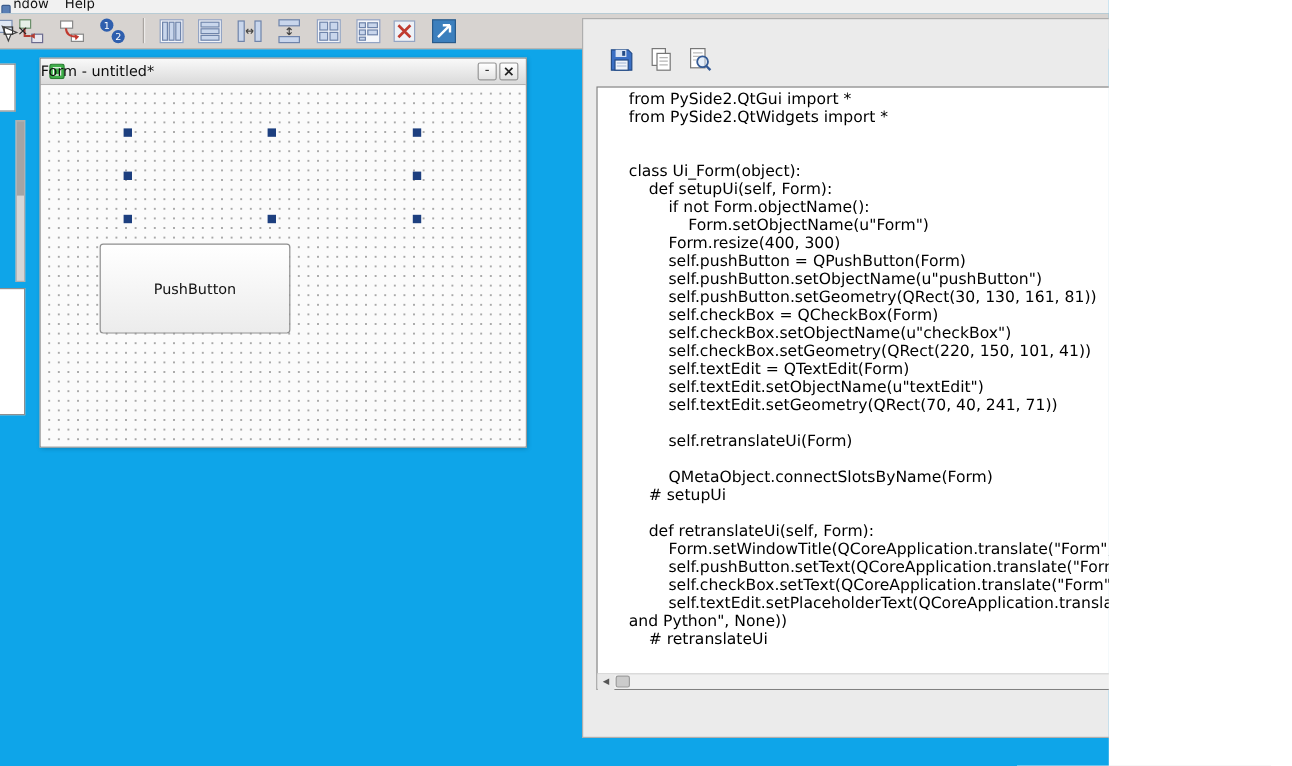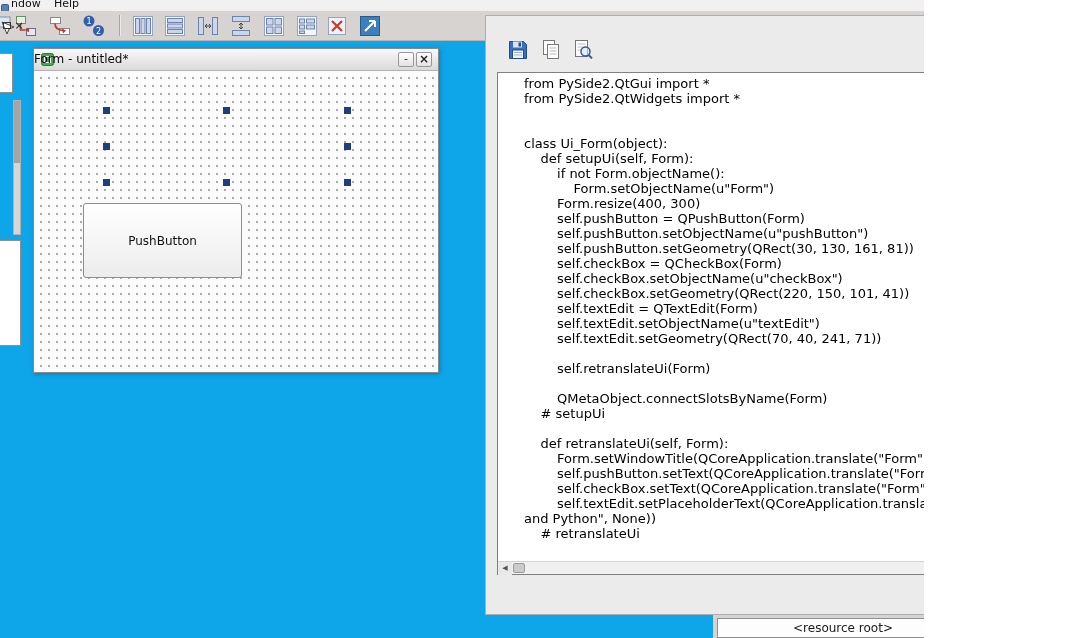--- a/index.html
+++ b/index.html
@@ -296,18 +296,14 @@
       <span style="display:inline-flex">
         <svg width="15" height="15">
             <circle cx="7.5" cy="7.5" r="7" fill="#d5483f" stroke="#a23028"></circle>
             <path d="M4.9 4.9l5.2 5.2M10.1 4.9L4.9 10.1" stroke="#fff" stroke-width="1.7"></path>
           </svg>
       </span>
       <span>None</span>
     </button>
   </div>
 
-  <div class="abs bottom-strip">
-    <div class="resource-box">&lt;resource root&gt;</div>
-    <div class="resource-box2"></div>
-  </div>
 
 </div>
 
 </body></html>

